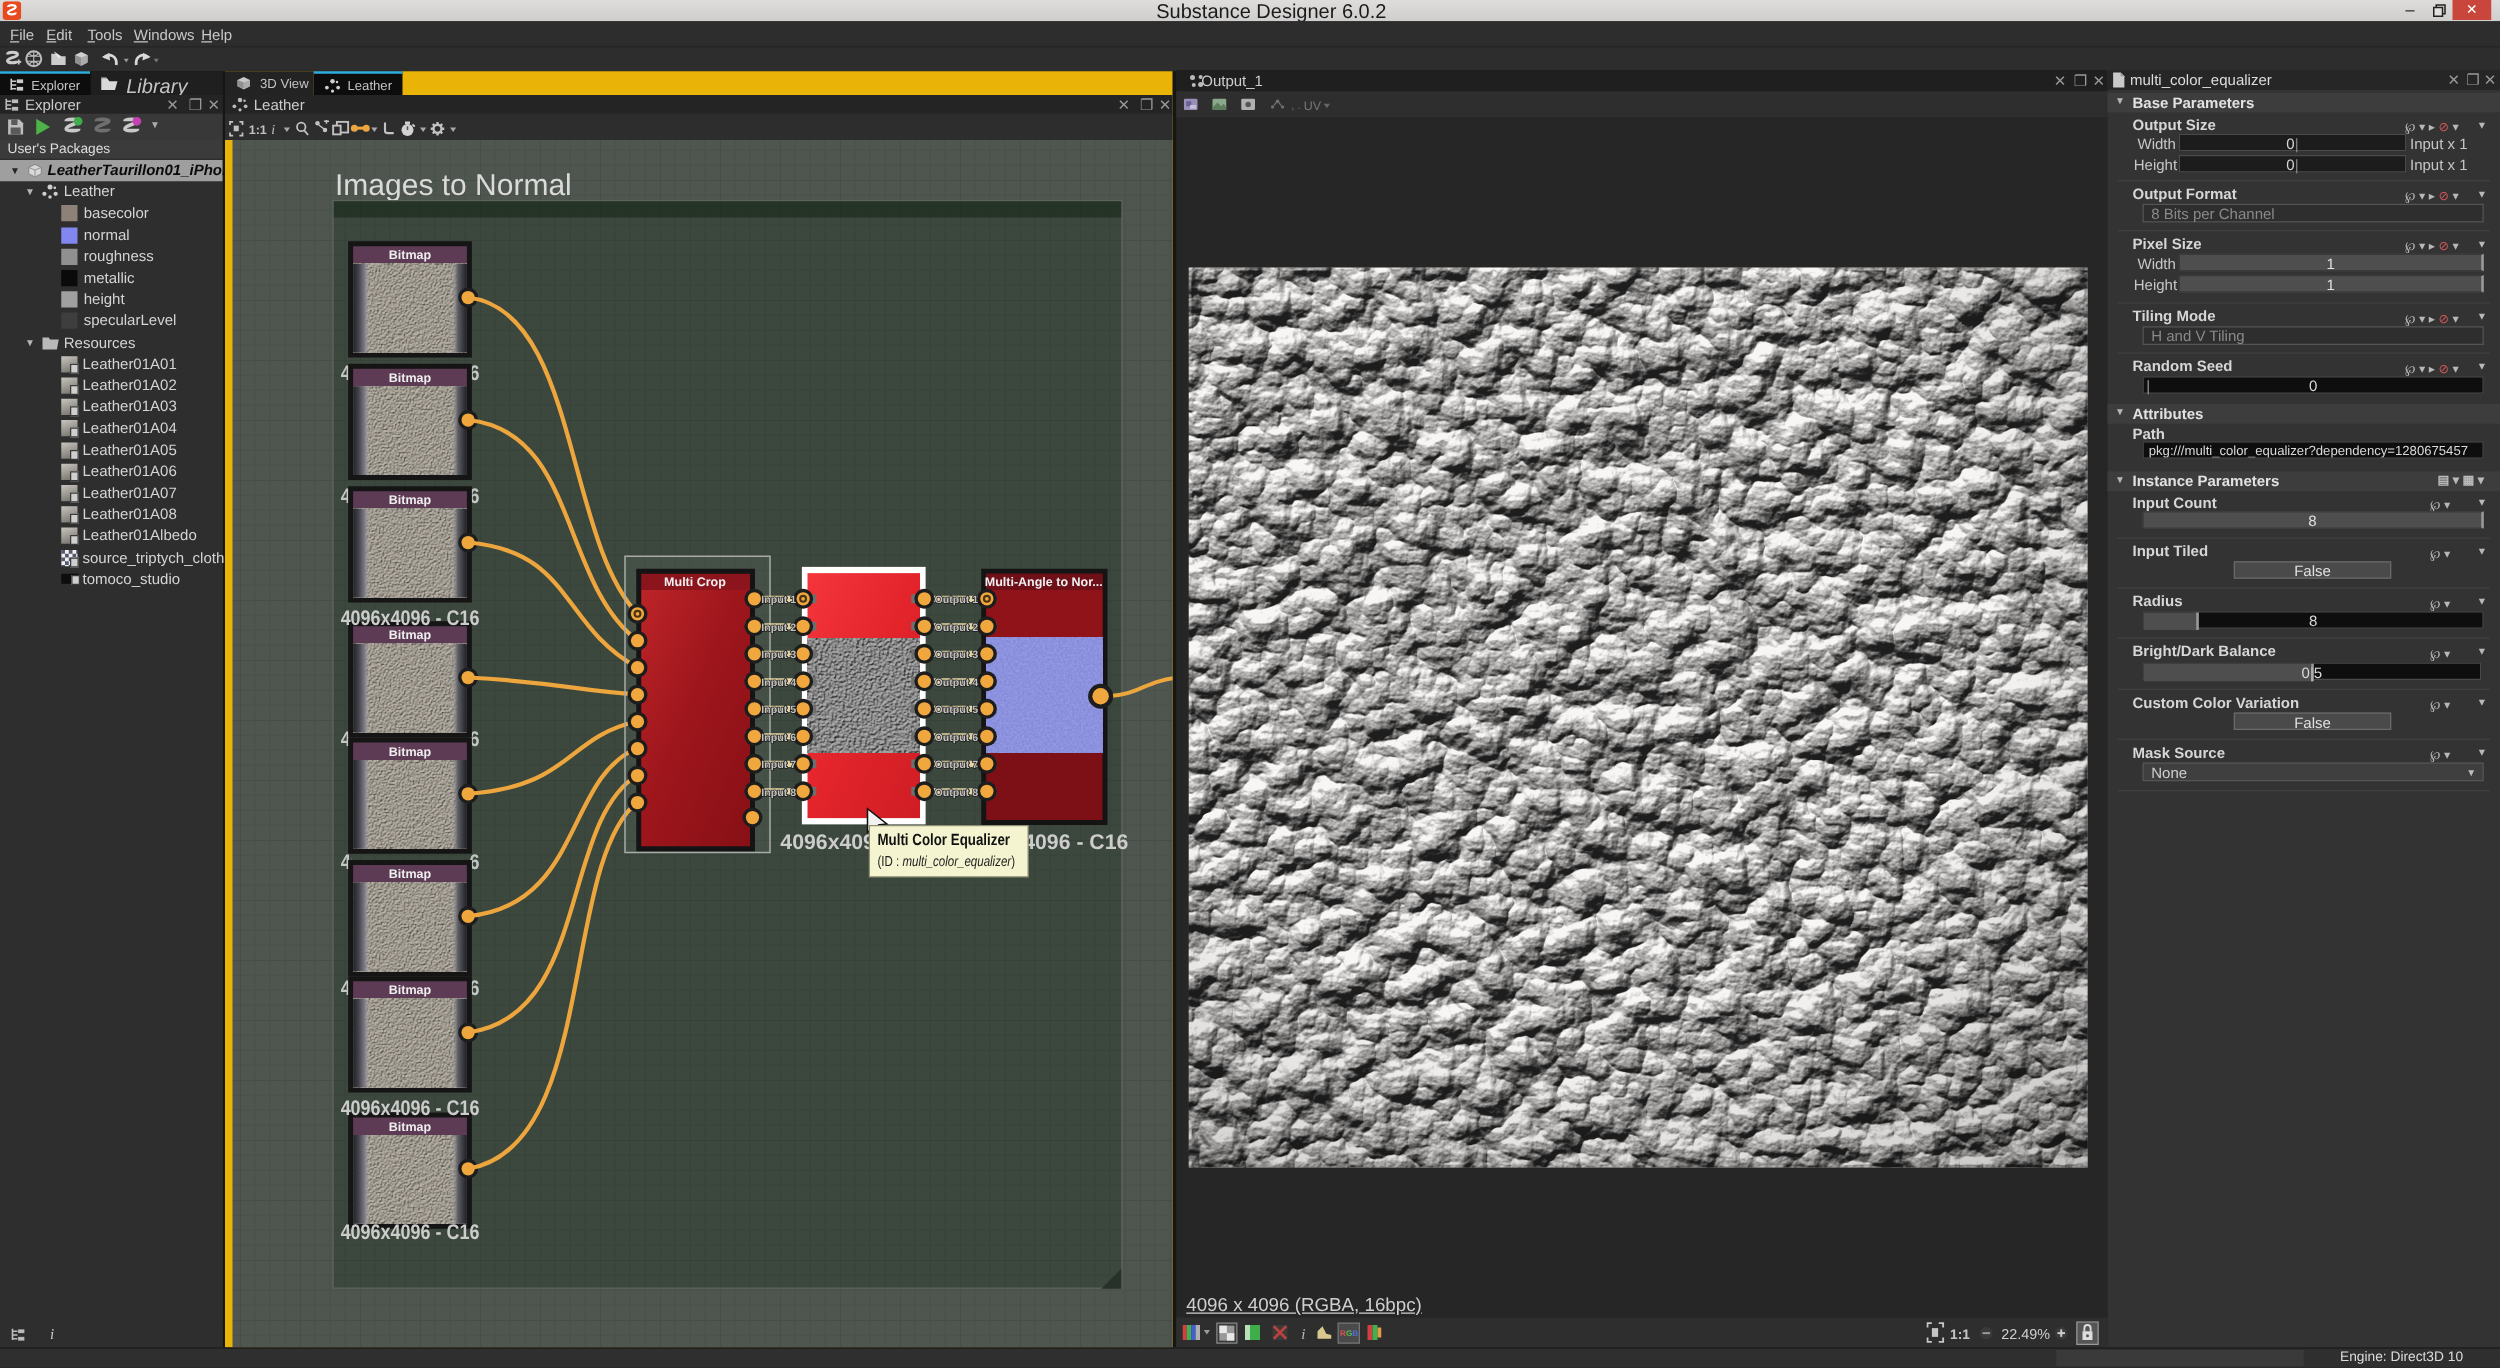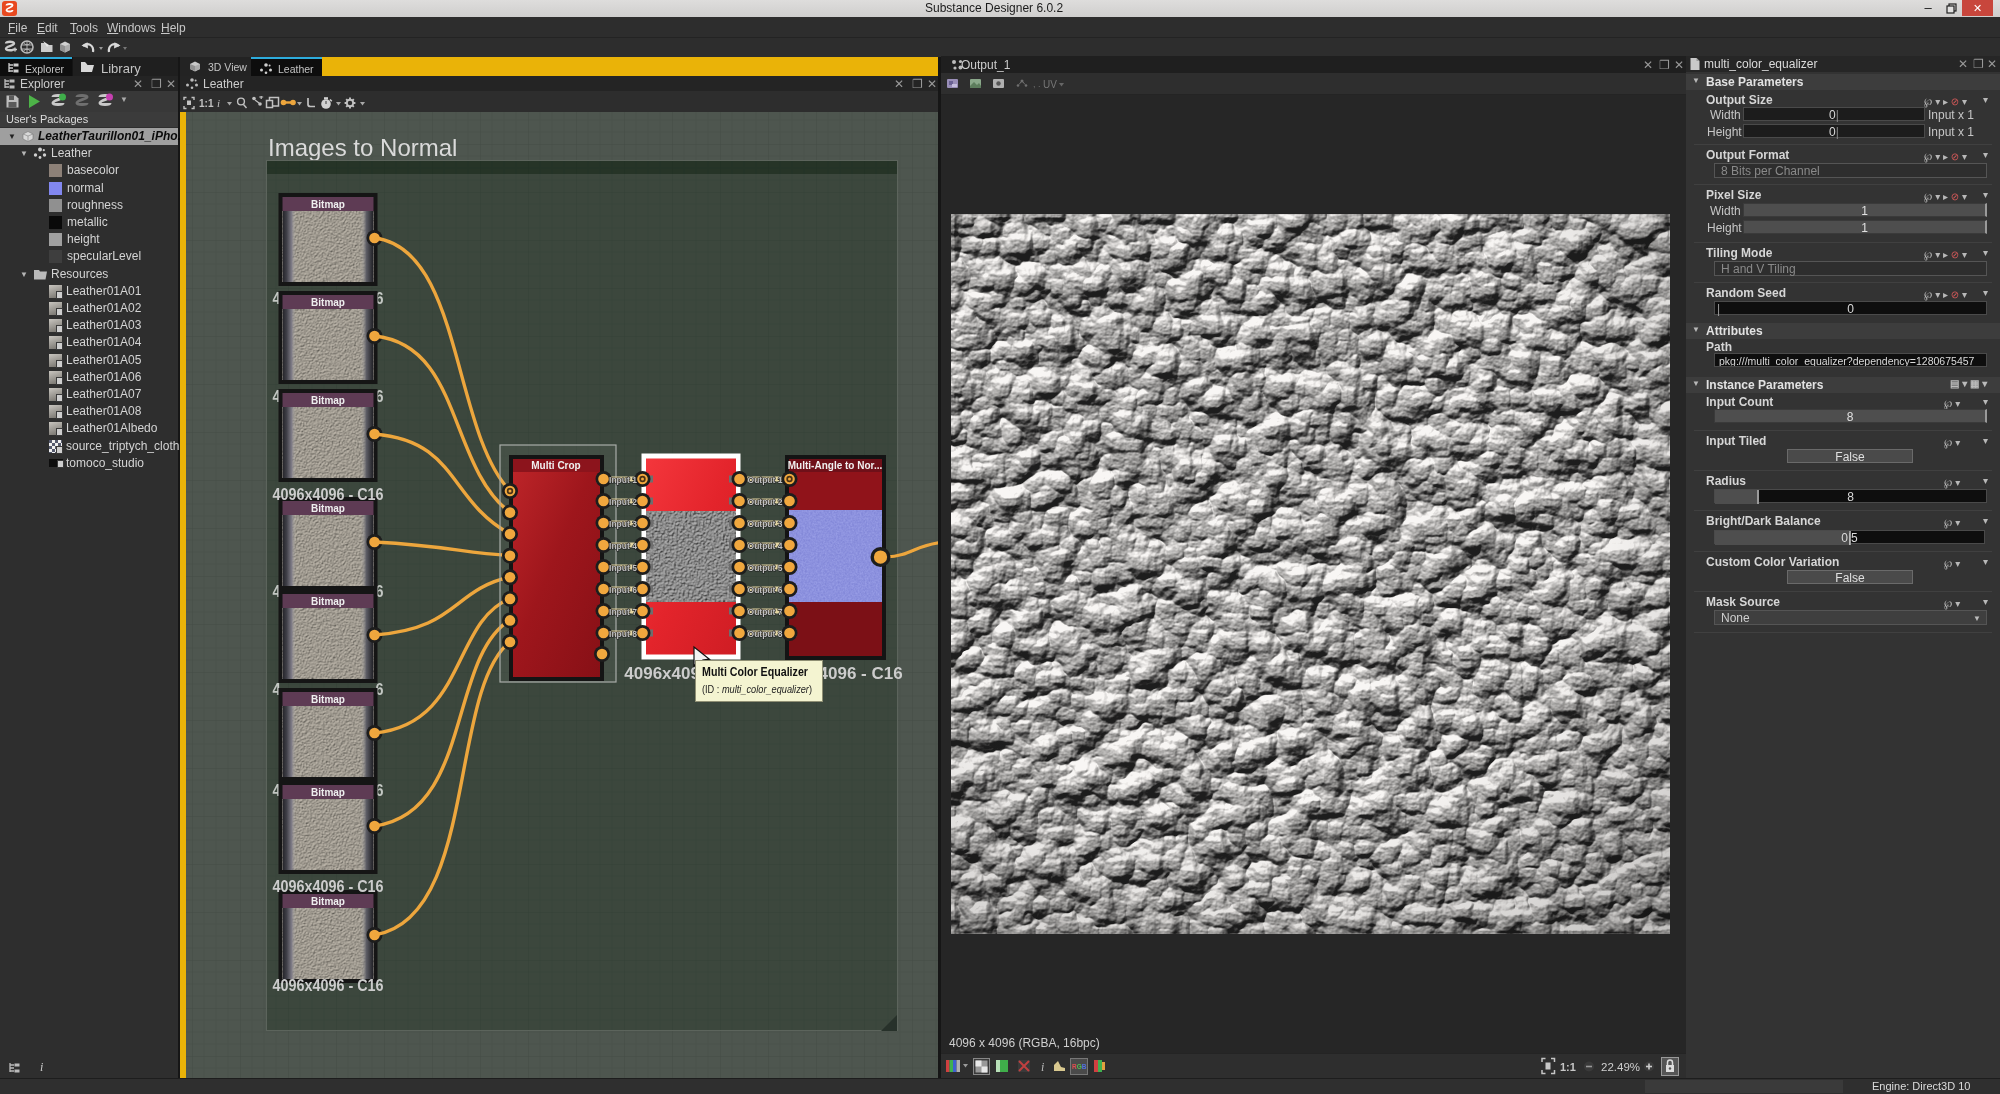--- a/index.html
+++ b/index.html
@@ -1,19 +1,19 @@
 <!DOCTYPE html>
 <html><head><meta charset="utf-8">
 <style>
 html,body{margin:0;padding:0;width:2000px;height:1094px;overflow:hidden;background:#2d2d2d;
   font-family:"Liberation Sans",sans-serif;}
 *{box-sizing:border-box;}
 .abs{position:absolute;}
 #titlebar{position:absolute;left:0;top:0;width:2000px;height:17px;background:linear-gradient(#dedddc,#cfcecd);color:#111;font-size:12px;}
-#titletext{position:absolute;left:925px;top:1px;color:#1a1a1a;font-size:12px;}
+#titletext{position:absolute;left:925px;top:1px;color:#1a1a1a;font-size:16px;}
 .wbtn{position:absolute;top:0;height:16px;color:#111;text-align:center;}
 #menubar{position:absolute;left:0;top:17px;width:2000px;height:21px;background:#2d2d2d;border-bottom:1px solid #232323;color:#c8c8c8;font-size:12px;}
 .menuitem{position:absolute;top:4px;}
 .menuitem u{text-decoration:underline;}
 #toolbar{position:absolute;left:0;top:38px;width:2000px;height:19px;background:#2d2d2d;}
 #mainarea{position:absolute;left:0;top:57px;width:2000px;height:1021px;background:#161616;}
 #statusbar{position:absolute;left:0;top:1078px;width:2000px;height:16px;background:#2f2f2f;border-top:1px solid #1d1d1d;color:#dcdcdc;font-size:11px;}
 
 
 #leftpanel{position:absolute;left:0;top:57px;width:178px;height:1021px;background:#2e2e2e;}
@@ -97,21 +97,21 @@
           <rect x="6.5" y="7.5" width="5" height="3" fill="#cccccc" stroke="none"></rect>
         </g>
       </svg>
     <span class="abs" style="left:25px;top:4px;font-size:10.5px;">Explorer</span>
     </div>
   <div class="tab inactive" style="left:73px;width:105px;">
     <svg class="abs" style="left:7px;top:3px" width="15" height="13" viewBox="0 0 15 13">
         <path d="M1 3h5l1.5 2H14l-2 7H1z" fill="#d8d8d8"></path>
         <path d="M1 3v-1h4l1 1" fill="#d8d8d8"></path>
       </svg>
-    <span class="abs" style="left:28px;top:4px;font-size:13px;">Library</span>
+    <span class="abs" style="left:28px;top:4px;font-size:16px;font-style:italic;">Library</span>
     </div>
   <div class="phead" style="left:0;top:19px;width:178px;">
     <svg class="abs" style="left:3px;top:2px" width="14" height="13" viewBox="0 0 14 13">
         <g stroke="#bbbbbb" stroke-width="1.3" fill="none">
           <path d="M2 1v9"></path>
           <path d="M2 3h4M2 6h4M2 9h4"></path>
           <rect x="6.5" y="1.5" width="5" height="3" fill="#bbbbbb" stroke="none"></rect>
           <rect x="6.5" y="7.5" width="5" height="3" fill="#bbbbbb" stroke="none"></rect>
         </g>
       </svg>
@@ -712,21 +712,21 @@
       <radialGradient id="vign" cx="0.42" cy="0.38" r="0.85">
         <stop offset="0.55" stop-color="#000000" stop-opacity="0"></stop>
         <stop offset="1" stop-color="#000000" stop-opacity="0.22"></stop>
       </radialGradient>
 
     </defs>
     <rect width="719" height="720" fill="#8f8d89"></rect>
     <rect width="719" height="720" filter="url(#leather)"></rect>
     <rect width="719" height="720" fill="url(#vign)"></rect>
   </svg>
-  <div class="abs" style="left:8px;top:980px;color:#cfcfcf;font-size:12px;">4096 x 4096 (RGBA, 16bpc)</div>
+  <div class="abs" style="left:8px;top:980px;color:#cfcfcf;font-size:15px;text-decoration:underline;">4096 x 4096 (RGBA, 16bpc)</div>
   <div class="abs" style="left:0;top:997px;width:745px;height:25px;background:#2e2e2e;border-top:1px solid #242424;">
     <svg class="abs" style="left:5px;top:3px" width="200" height="19" viewBox="0 0 200 19">
       <g>
         <rect x="0" y="3" width="3.5" height="12" fill="#d04040"></rect>
           <rect x="3.5" y="3" width="3.5" height="12" fill="#40b050"></rect>
           <rect x="7" y="3" width="3.5" height="12" fill="#4060d0"></rect>
           <rect x="10.5" y="3" width="3.5" height="12" fill="#b0b0b0"></rect>
         <path d="M17 7l2.5 3.5L22 7z" fill="#999"></path>
         <rect x="27.5" y="1.5" width="16" height="16" fill="#3a3a3a" stroke="#888" stroke-width="1"></rect>
         <g transform="translate(29.5,3.5)">

